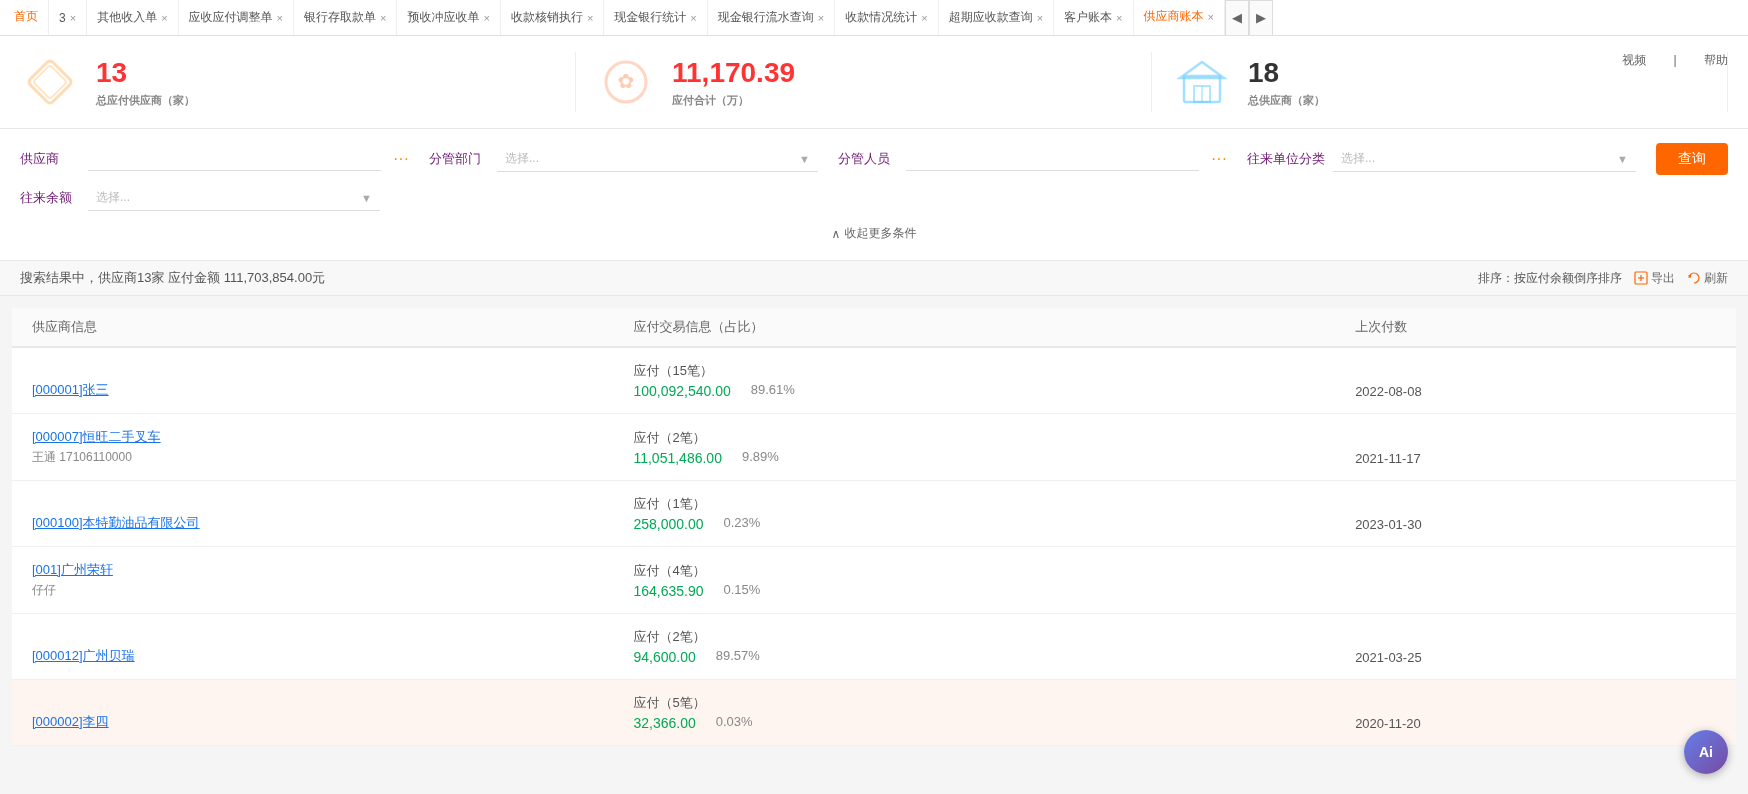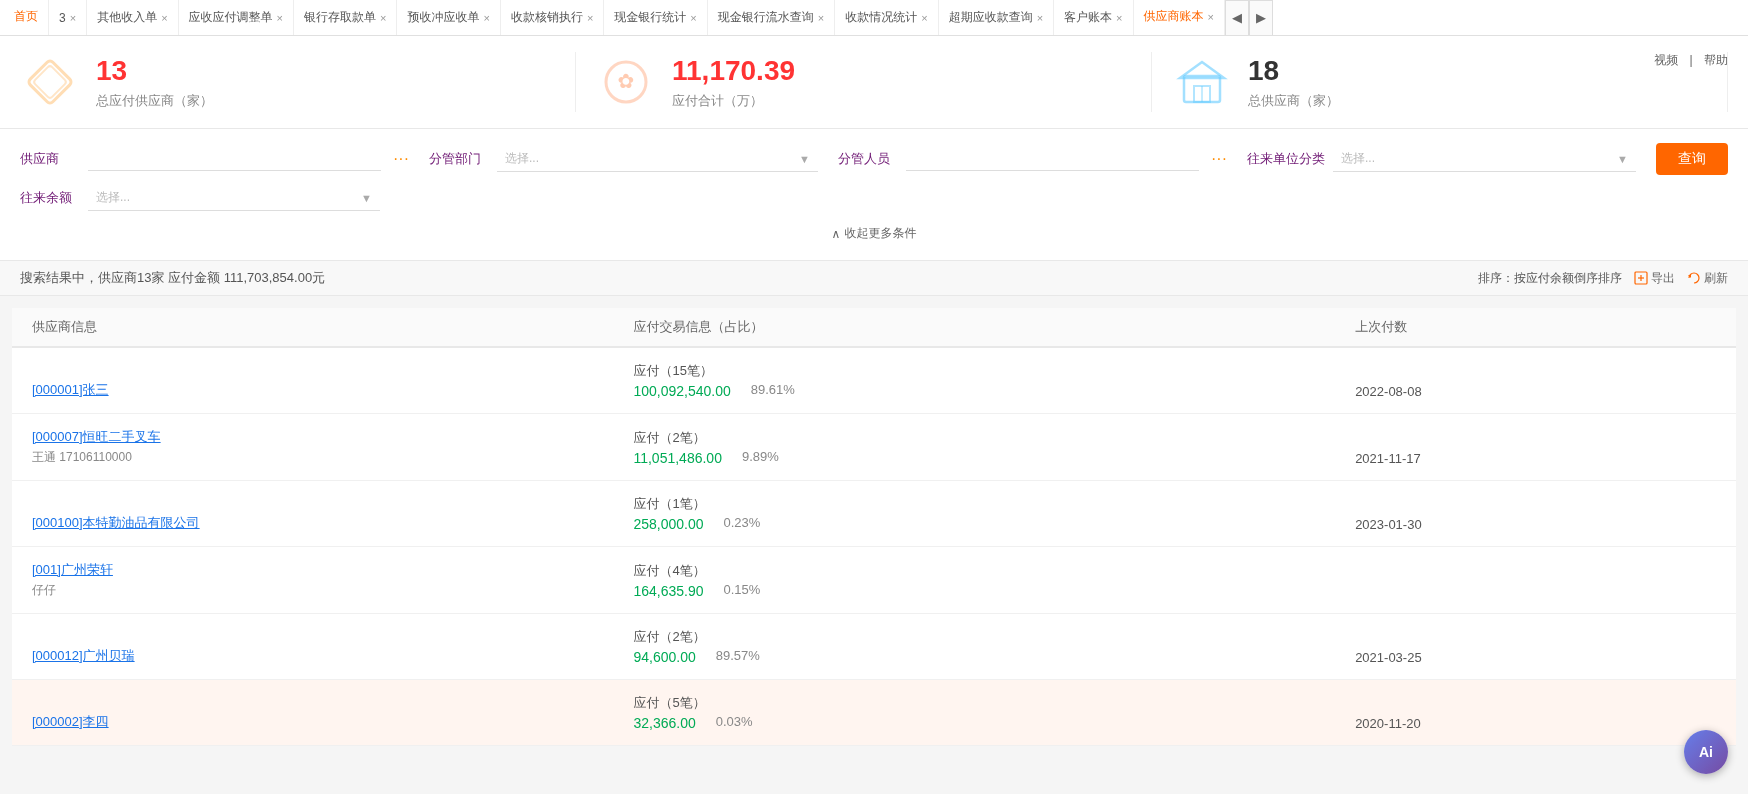--- a/index.html
+++ b/index.html
@@ -51,29 +51,29 @@
     .summary-icon {
       width: 60px;
       height: 60px;
       margin-right: 16px;
       display: flex;
       align-items: center;
       justify-content: center;
     }
     .summary-content { }
     .summary-number { font-size: 28px; font-weight: bold; color: #ff3333; line-height: 1.2; }
-    .summary-label { font-size: 13px; color: #888; margin-top: 4px; }
+    .summary-label { font-size: 11px; color: #888; margin-top: 4px; font-weight: bold; }
     .summary-help {
       position: absolute;
       right: 20px;
       top: 16px;
       font-size: 12px;
       color: #888;
     }
-    .summary-help span { margin-left: 8px; cursor: pointer; color: #666; }
+    .summary-help span { margin-left: 24px; cursor: pointer; color: #666; }
 
     
     .filter-area {
       background: #fff;
       padding: 14px 20px 8px 20px;
       border-bottom: 1px solid #e8e8e8;
     }
     .filter-row {
       display: flex;
       align-items: center;

